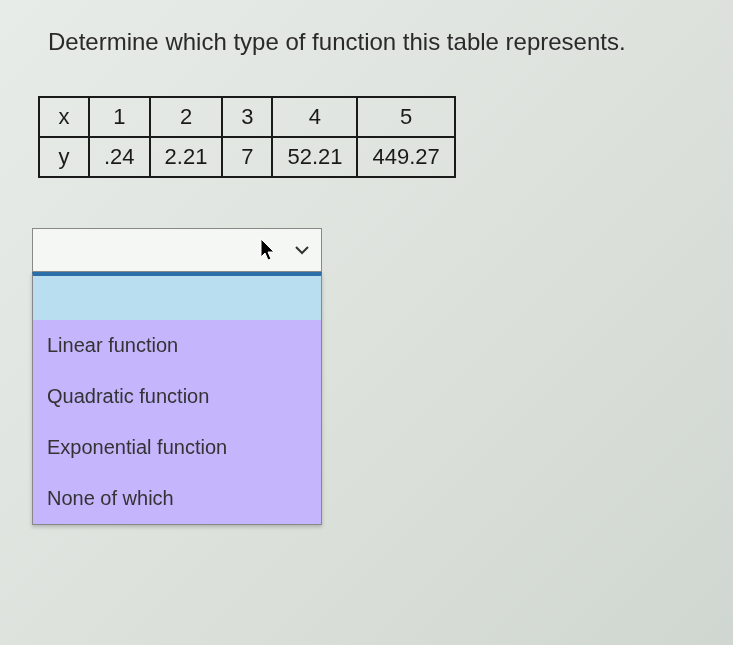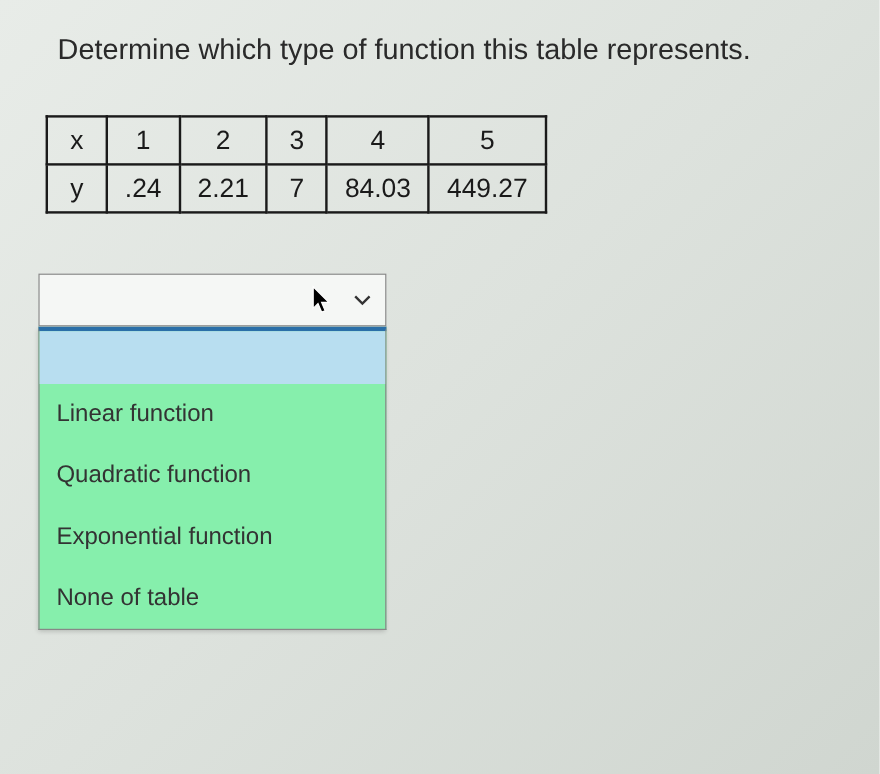--- a/index.html
+++ b/index.html
@@ -63,21 +63,21 @@
       right: 42px;
       top: 8px;
       font-size: 24px;
       color: #000;
       pointer-events: none;
     }
     .dropdown-list {
       width: 100%;
       border: 1px solid #888;
       border-top: 4px solid #2a6fa8;
-      background: #86efac;
+      background: #c4b5fd;
       box-shadow: 0 2px 4px rgba(0,0,0,0.2);
     }
     .dropdown-option {
       padding: 14px 14px;
       font-size: 20px;
       color: #333;
       cursor: pointer;
     }
     .dropdown-option.highlighted {
       background: #b8def0;
@@ -97,21 +97,21 @@
     <td>2</td>
     <td>3</td>
     <td>4</td>
     <td>5</td>
   </tr>
   <tr>
     <td class="header">y</td>
     <td>.24</td>
     <td>2.21</td>
     <td>7</td>
-    <td>84.03</td>
+    <td>52.21</td>
     <td>449.27</td>
   </tr>
 </tbody>
   </table>
 
 <div class="dropdown-container">
   <div class="dropdown-selected">
     <span></span>
     <span class="cursor-arrow">
       <svg width="20" height="26" viewBox="0 0 20 26">
@@ -122,15 +122,15 @@
       <svg width="14" height="10" viewBox="0 0 14 10">
         <path d="M 1 2 L 7 8 L 13 2" fill="none" stroke="#333" stroke-width="2"></path>
       </svg>
     </span>
   </div>
   <div class="dropdown-list">
     <div class="dropdown-option highlighted"></div>
     <div class="dropdown-option">Linear function</div>
     <div class="dropdown-option">Quadratic function</div>
     <div class="dropdown-option">Exponential function</div>
-    <div class="dropdown-option">None of table</div>
+    <div class="dropdown-option">None of which</div>
   </div>
 </div>
 
 </body></html>

